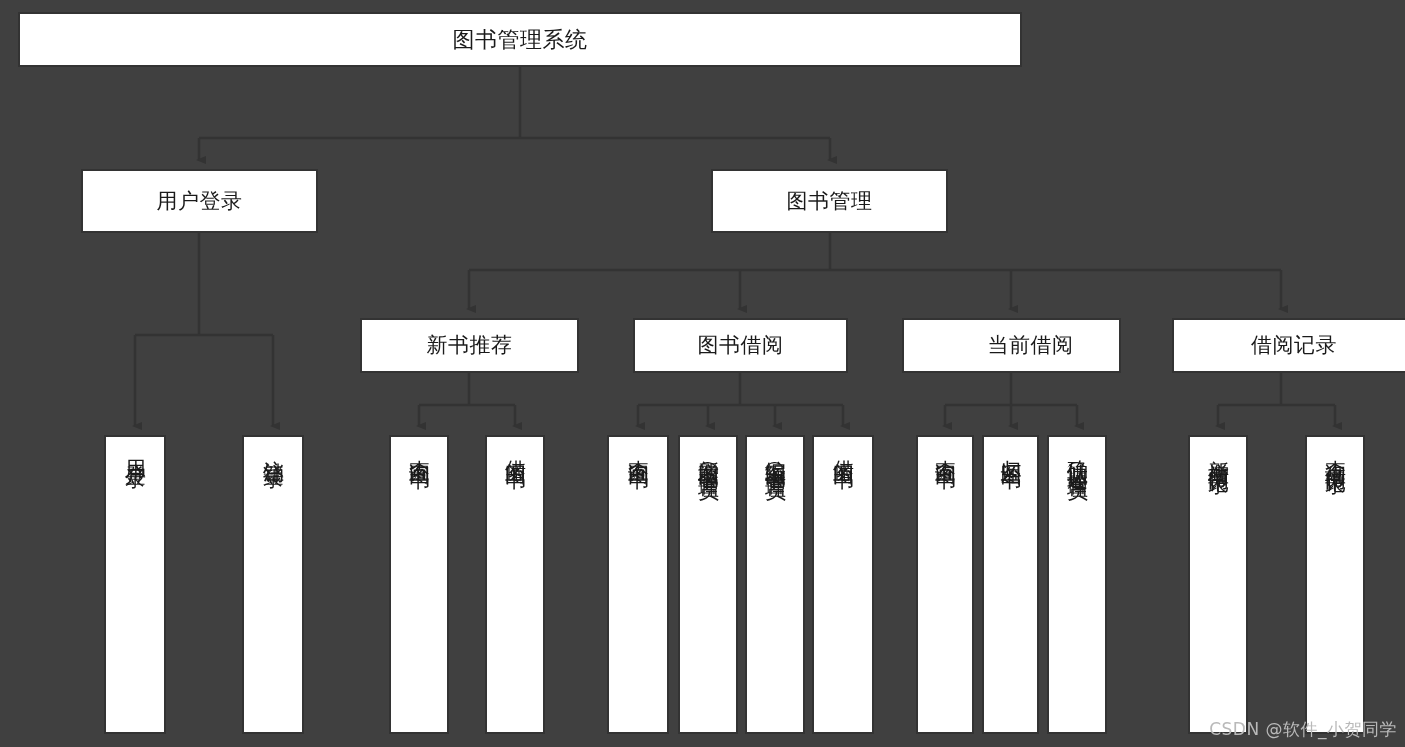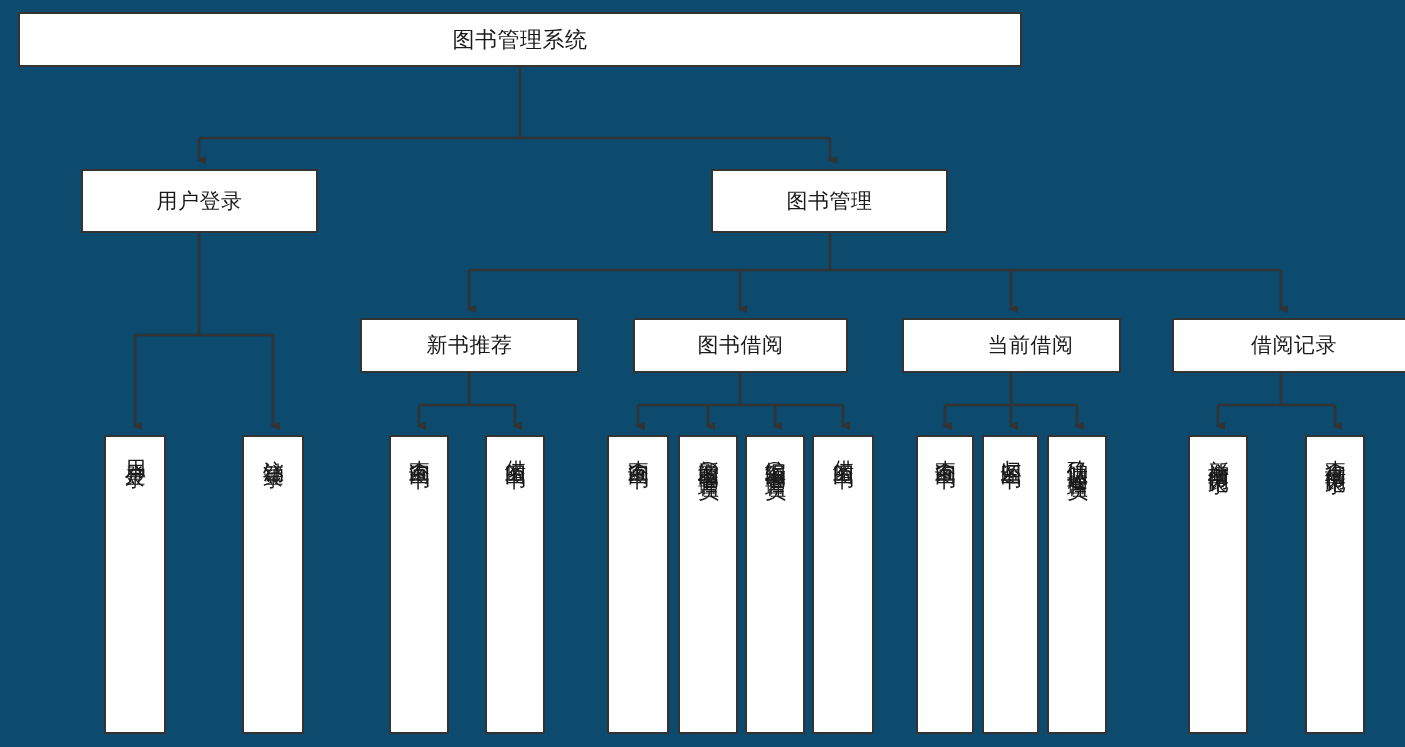--- a/index.html
+++ b/index.html
@@ -10,21 +10,21 @@
   body {
     width: 1405px;
     height: 747px;
     overflow: hidden;
     font-family: "DejaVu Sans", "Liberation Sans", sans-serif;
   }
   #canvas {
     position: relative;
     width: 1405px;
     height: 747px;
-    background: #0c4a6e;
+    background: #404040;
   }
   svg#wires {
     position: absolute;
     left: 0;
     top: 0;
     width: 1405px;
     height: 747px;
     pointer-events: none;
   }
   .node {
@@ -186,14 +186,15 @@
     <span class="label">确认归还（管理员）</span>
   </div>
 
   <div class="node vert" style="left:1188px; top:435px; width:60px; height:299px;">
     <span class="label">新增借阅记录</span>
   </div>
   <div class="node vert" style="left:1305px; top:435px; width:60px; height:299px;">
     <span class="label">查询借阅记录</span>
   </div>
 
+  <div class="watermark">CSDN @软件_小贺同学</div>
 
 </div>
 
 </body></html>

